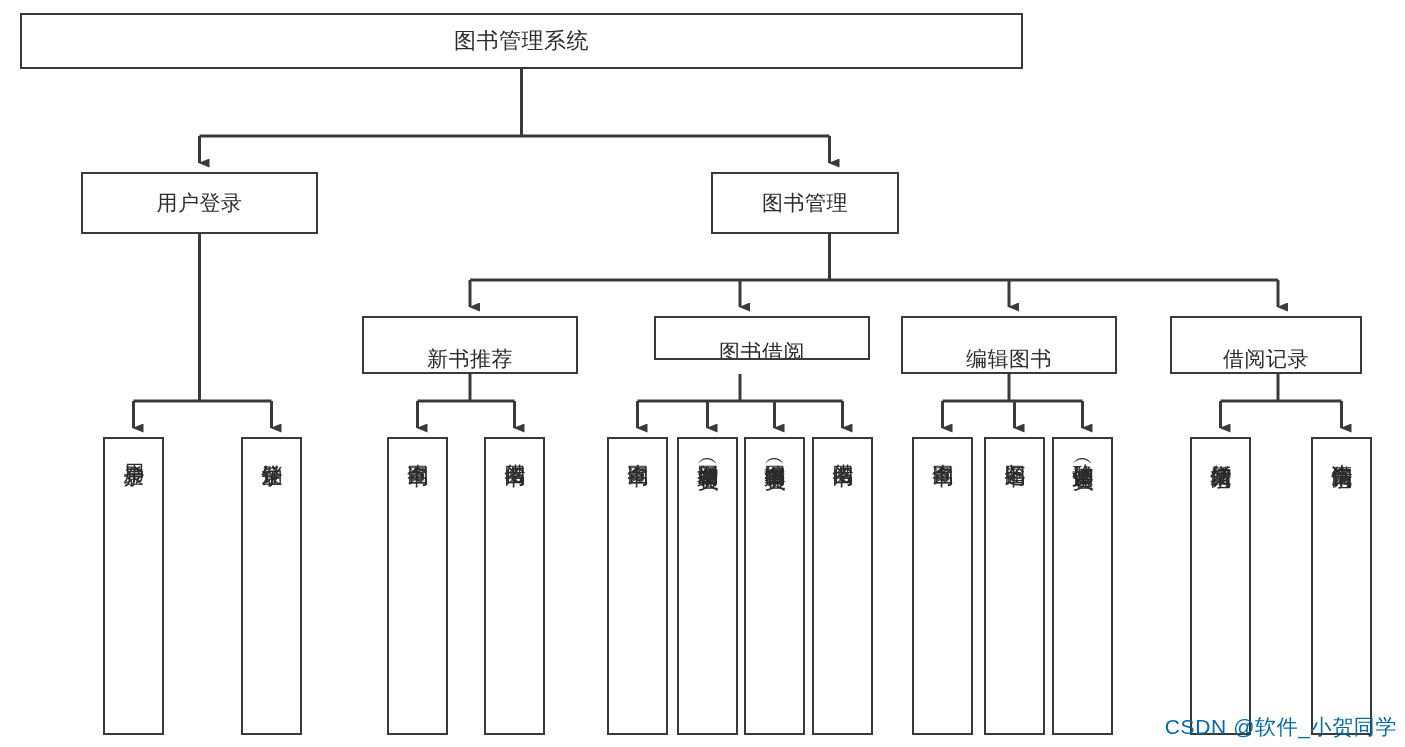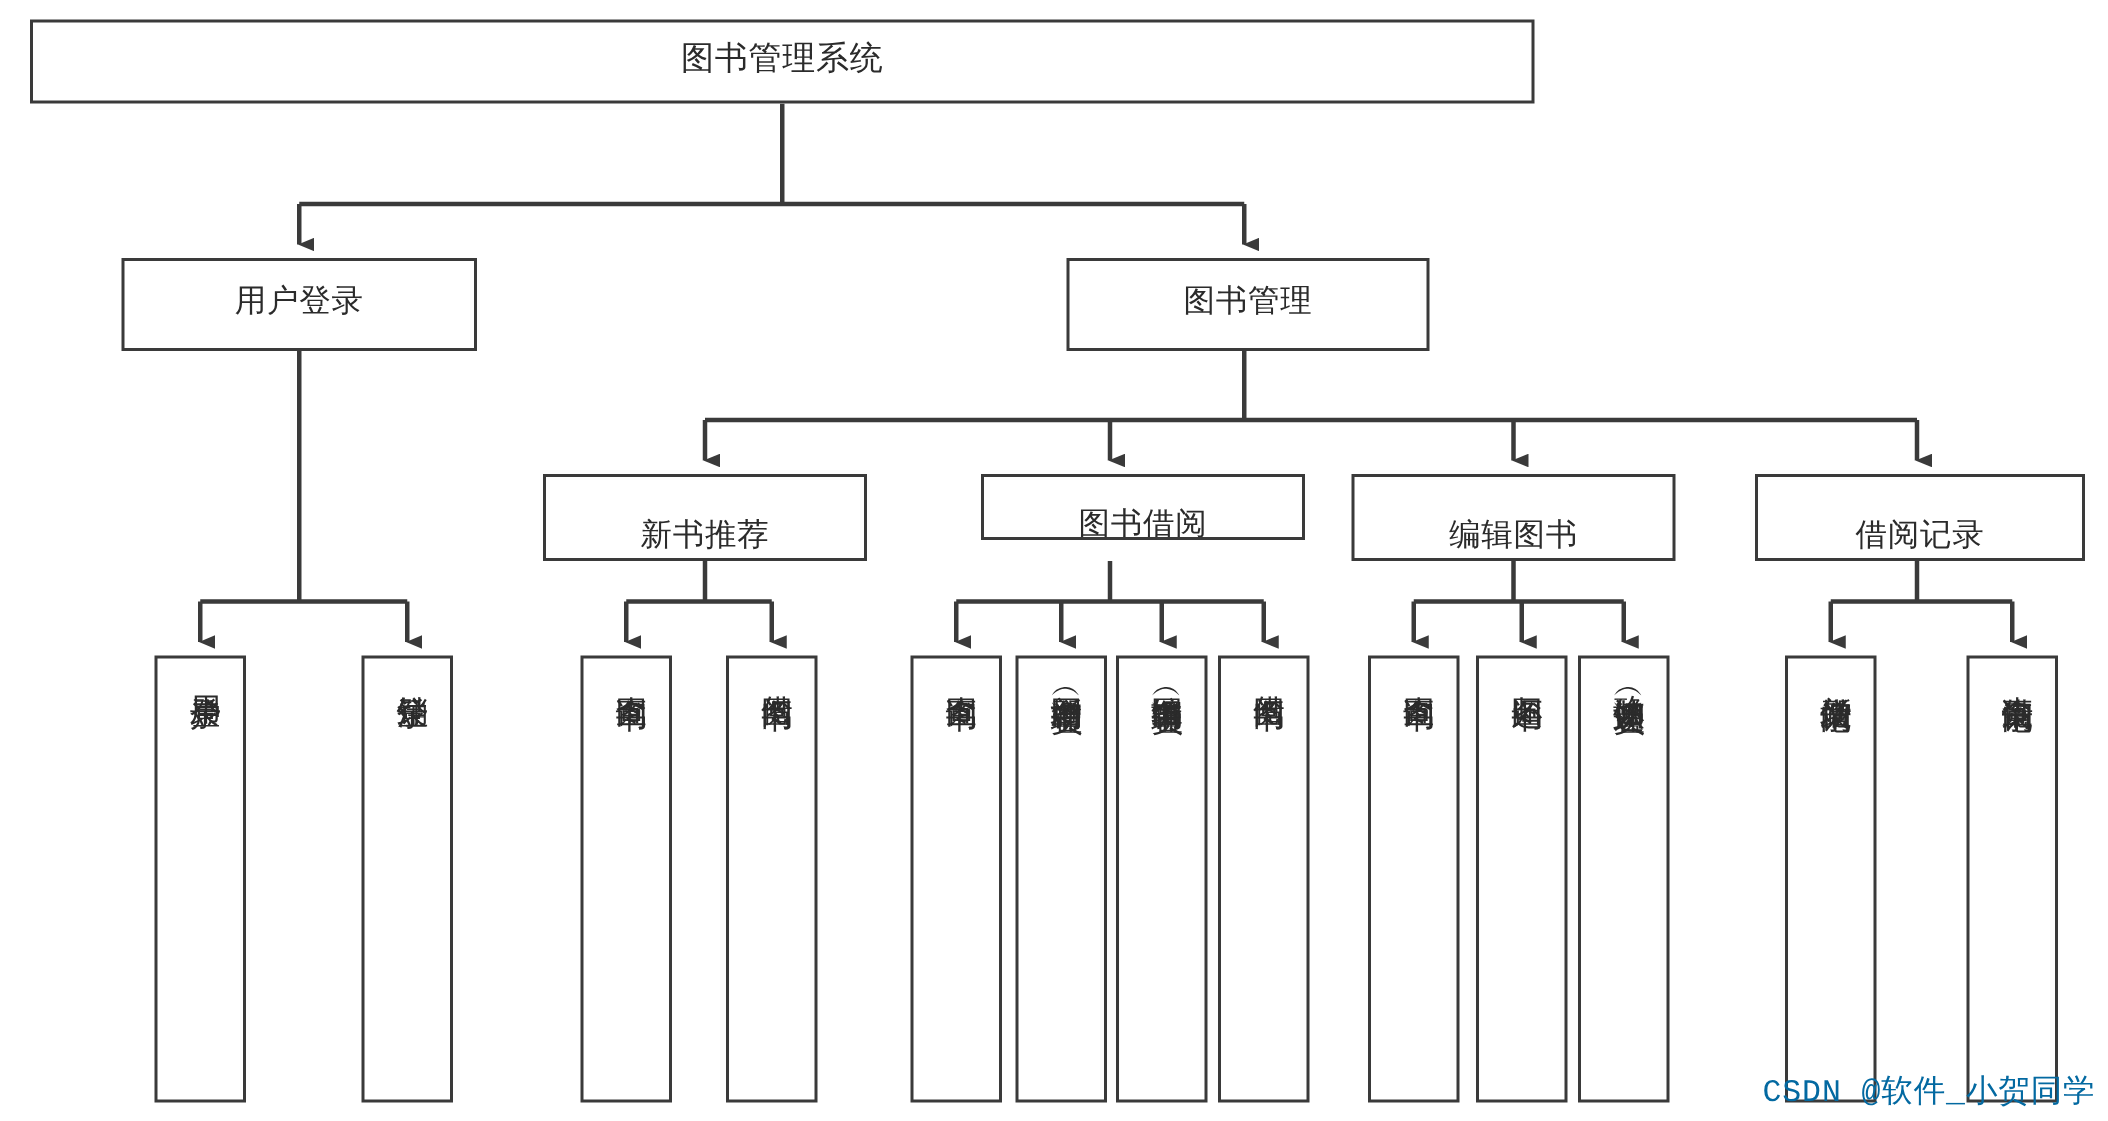--- a/index.html
+++ b/index.html
@@ -11,21 +11,20 @@
     width: 1405px;
     height: 747px;
     font-family: "Liberation Sans", "DejaVu Sans", sans-serif;
     overflow: hidden;
   }
   #diagram-root {
     position: relative;
     width: 1405px;
     height: 747px;
     background: #ffffff;
-    font-family: Liberation Mono, monospace;
   }
   svg.diagram-canvas {
     position: absolute;
     left: 0;
     top: 0;
     width: 1405px;
     height: 747px;
     display: block;
   }
   .node-box {
@@ -122,33 +121,33 @@
       </g>
   </svg>
 
   <div id="node-layer">
       <div class="node-box level-0" style="left: 20px; top: 13px; width: 1003px; height: 56px;">
         <span class="node-label">图书管理系统</span>
       </div>
       <div class="node-box level-1" style="left: 81px; top: 172px; width: 237px; height: 62px;">
         <span class="node-label">用户登录</span>
       </div>
-      <div class="node-box level-1" style="left: 711px; top: 172px; width: 242px; height: 62px;">
+      <div class="node-box level-1" style="left: 711px; top: 172px; width: 188px; height: 62px;">
         <span class="node-label">图书管理</span>
       </div>
       <div class="node-box level-2" style="left: 362px; top: 316px; width: 216px; height: 58px;">
         <span class="node-label">新书推荐</span>
       </div>
       <div class="node-box level-2" style="left: 654px; top: 316px; width: 216px; height: 44px;">
         <span class="node-label">图书借阅</span>
       </div>
       <div class="node-box level-2" style="left: 901px; top: 316px; width: 216px; height: 58px;">
         <span class="node-label">编辑图书</span>
       </div>
-      <div class="node-box level-2" style="left: 1170px; top: 316px; width: 220px; height: 58px;">
+      <div class="node-box level-2" style="left: 1170px; top: 316px; width: 192px; height: 58px;">
         <span class="node-label">借阅记录</span>
       </div>
       <div class="node-box level-3 leaf" style="left: 103px; top: 437px; width: 61px; height: 298px;">
         <span class="node-label">用户登录</span>
       </div>
       <div class="node-box level-3 leaf" style="left: 241px; top: 437px; width: 61px; height: 298px;">
         <span class="node-label">注销登录</span>
       </div>
       <div class="node-box level-3 leaf" style="left: 387px; top: 437px; width: 61px; height: 298px;">
         <span class="node-label">查询图书</span>

